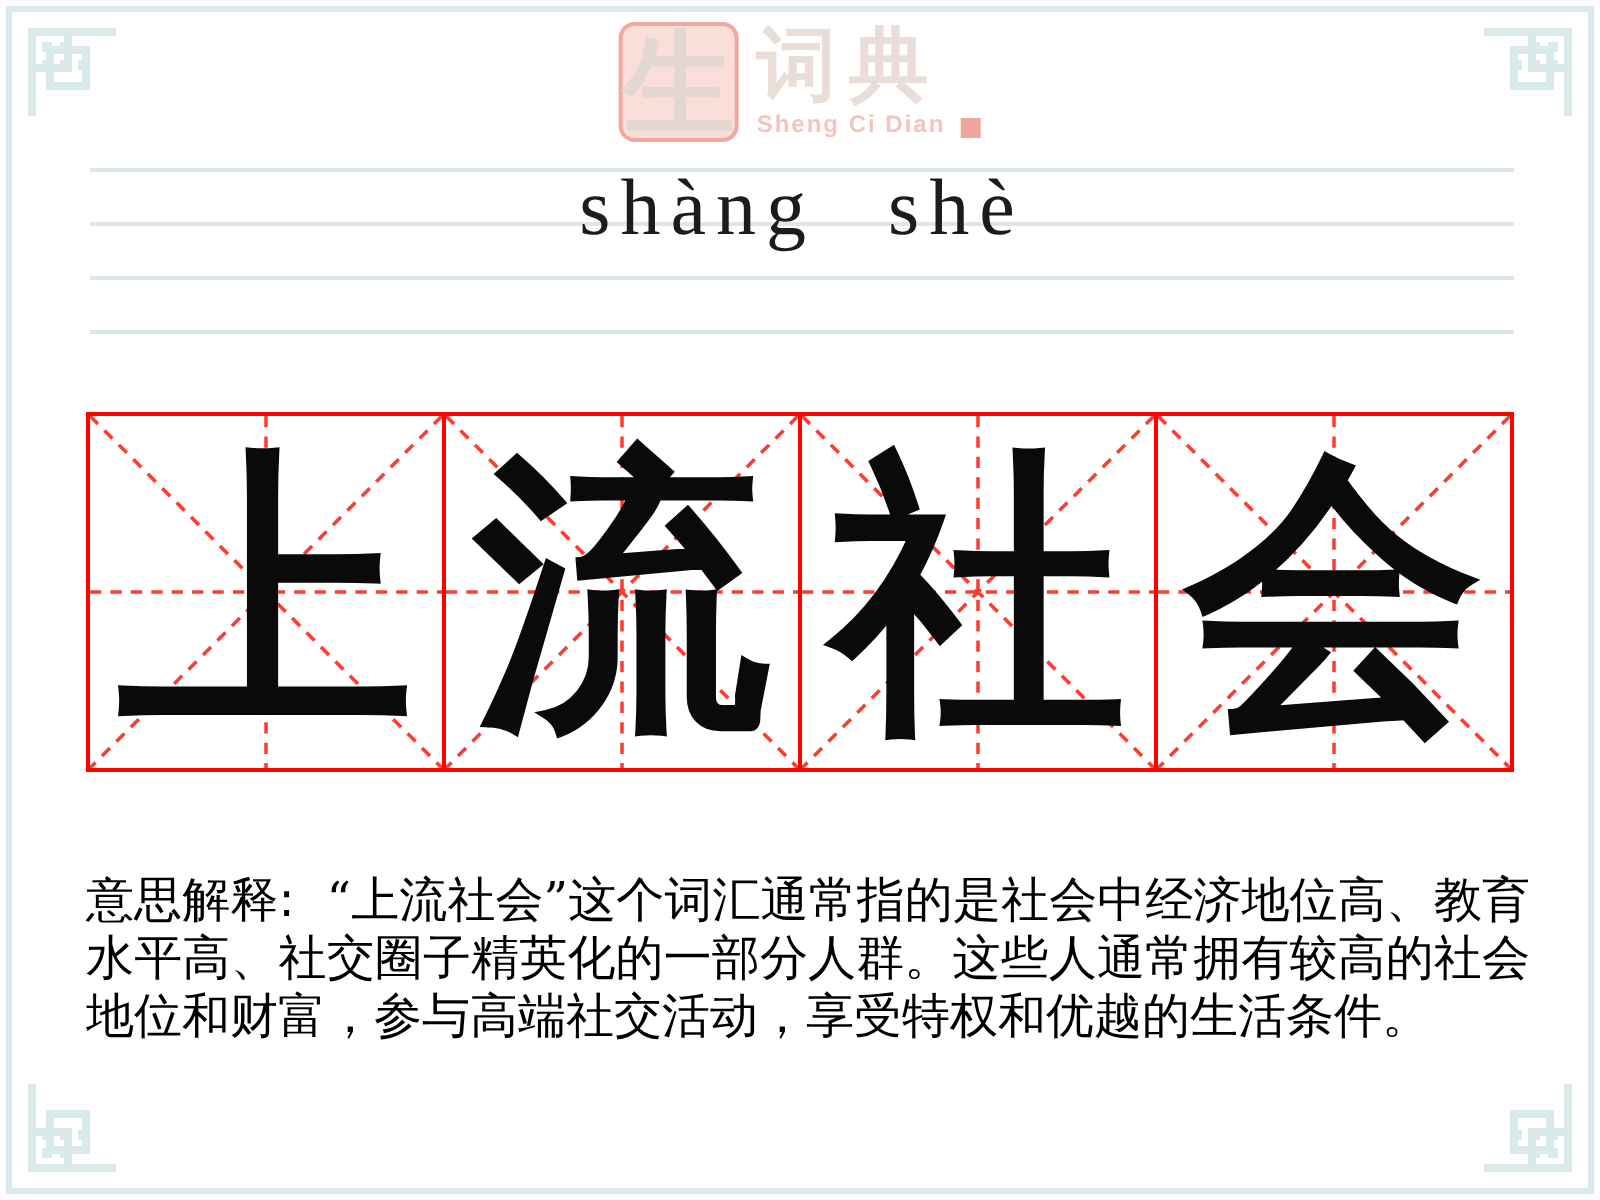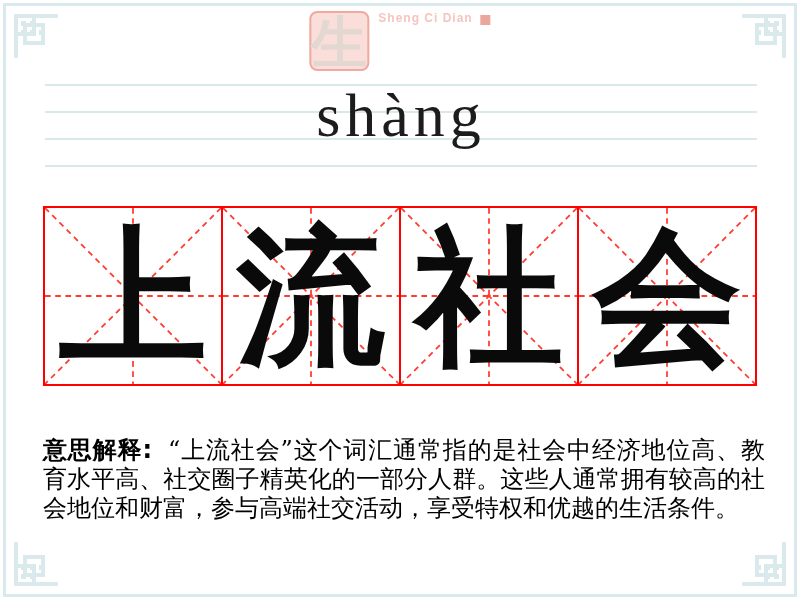--- a/index.html
+++ b/index.html
@@ -25,38 +25,38 @@
               font-weight:bold;letter-spacing:6px;font-family:"DejaVu Serif", serif;}
   .logo-sub-row{display:flex;align-items:flex-end;margin-top:0;}
   .logo-sub{font-size:12px;font-weight:bold;color:var(--logo_sub_color);
             letter-spacing:1px;font-family:"Liberation Sans", sans-serif;}
   .logo-sq{width:10px;height:10px;background:var(--logo_square_color);
            display:inline-block;margin-left:8px;}
 
   
   .rule{position:absolute;left:45px;width:712px;height:2px;background:var(--rule_blue);}
   .pinyin-row{position:absolute;left:45px;top:84px;width:712px;display:flex;
-              justify-content:center;gap:36px;font-size:62px;line-height:1;
+              justify-content:center;gap:36px;font-size:40px;line-height:1;
               color:#1c1c1c;letter-spacing:5px;}
   .pinyin-row span{white-space:nowrap;}
 
   
   .charbox-row{position:absolute;left:43px;top:206px;width:714px;height:180px;display:flex;}
   .charbox{flex:1;position:relative;border:2px solid var(--grid_red);margin-left:-2px;
            box-sizing:border-box;display:flex;align-items:center;justify-content:center;}
   .charbox:first-child{margin-left:0;}
   .charbox svg{position:absolute;left:0;top:0;width:100%;height:100%;}
   .charbox .hanzi{position:relative;font-size:148px;line-height:1;font-weight:bold;
                   color:var(--ink_black);font-family:"DejaVu Serif", serif;z-index:1;}
 
   
   .definition{position:absolute;left:43px;top:436px;width:722px;margin:0;
               font-size:24px;line-height:29px;color:#000;
               font-family:"DejaVu Serif", serif;text-align:justify;}
-  .def-label{font-weight:bold;margin-right:16px;font-family:"DejaVu Sans", sans-serif;}
+  .def-label{font-weight:normal;margin-right:16px;font-family:"DejaVu Sans", sans-serif;}
 </style>
 </head>
 <body>
 
 <div class="frame"></div>
 
 <svg class="corner tl" viewBox="0 0 54 54">
   <g stroke="currentColor" stroke-width="4" fill="none">
     <path d="M6 8 H 50"></path>
       <path d="M8 6 V 50"></path>
@@ -115,34 +115,36 @@
       <rect x="22" y="22" width="5" height="5"></rect>
     <rect x="31" y="22" width="5" height="5"></rect>
   </g>
 </svg>
 
 <div class="logo">
   <div class="stamp">
     <span>生</span>
   </div>
   <div class="logo-right">
+    <div class="logo-title">词典</div>
     <div class="logo-sub-row">
       <span class="logo-sub">Sheng Ci Dian</span>
       <span class="logo-sq"></span>
     </div>
   </div>
 </div>
 
 <div class="rule" style="top:84px"></div>
 <div class="rule" style="top:111px"></div>
 <div class="rule" style="top:138px"></div>
 <div class="rule" style="top:165px"></div>
 
 <div class="pinyin-row">
   <span>shàng</span>
+  <span>shè</span>
 </div>
 
 <div class="charbox-row">
   <div class="charbox">
     <svg viewBox="0 0 100 100" preserveAspectRatio="none">
       <g stroke="var(--guide_red)" stroke-width="1" stroke-dasharray="3.2 2.6" vector-effect="non-scaling-stroke">
         <line x1="0" y1="0" x2="100" y2="100"></line>
           <line x1="100" y1="0" x2="0" y2="100"></line>
         <line x1="50" y1="0" x2="50" y2="100"></line>
           <line x1="0" y1="50" x2="100" y2="50"></line>

